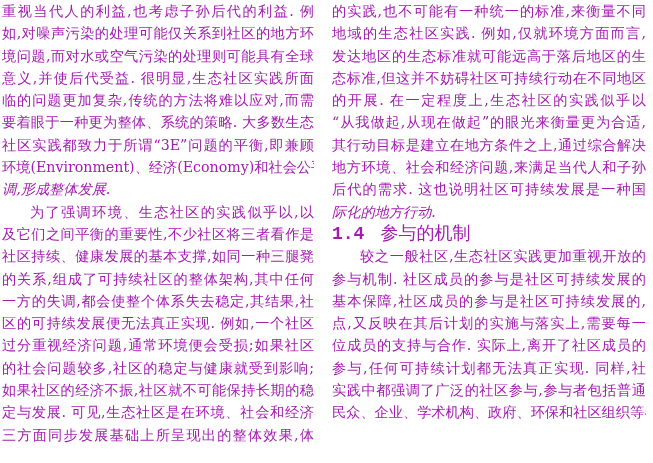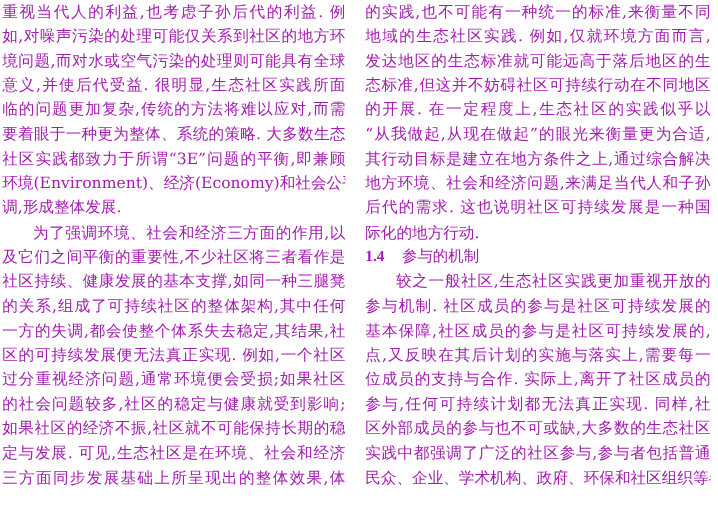--- a/index.html
+++ b/index.html
@@ -11,39 +11,39 @@
     font-family: "DejaVu Serif", "Liberation Serif", serif;
     font-size:14.2px;
     color:#a21caf;
     height:22.3px;
     line-height:22.3px;
     white-space:nowrap;
     text-align:justify;
     text-align-last:justify;
     overflow:hidden;
   }
-  .line.last { text-align-last:left; }
+  .line.last { text-align-last:left;font-style:italic; }
   .line.indent { padding-left:28px; }
-  .line.heading { text-align-last:left; font-family:Liberation Serif, serif; font-size:14px; }
+  .line.heading { text-align-last:left; font-family:Liberation Mono, monospace; font-size:18px; }
   .heading .num { font-weight:bold; margin-right:16px; }
 </style>
 </head>
 <body>
 
 <div class="col col-left">
   <div class="line">重视当代人的利益,也考虑子孙后代的利益. 例</div>
   <div class="line">如,对噪声污染的处理可能仅关系到社区的地方环</div>
   <div class="line">境问题,而对水或空气污染的处理则可能具有全球</div>
   <div class="line">意义,并使后代受益. 很明显,生态社区实践所面</div>
   <div class="line">临的问题更加复杂,传统的方法将难以应对,而需</div>
   <div class="line">要着眼于一种更为整体、系统的策略. 大多数生态</div>
   <div class="line">社区实践都致力于所谓“3E”问题的平衡,即兼顾</div>
   <div class="line">环境(Environment)、经济(Economy)和社会公平</div>
   <div class="line last">调,形成整体发展.</div>
-  <div class="line indent">为了强调环境、社会和经济三方面的作用,以</div>
+  <div class="line indent">为了强调环境、生态社区的实践似乎以,以</div>
   <div class="line">及它们之间平衡的重要性,不少社区将三者看作是</div>
   <div class="line">社区持续、健康发展的基本支撑,如同一种三腿凳</div>
   <div class="line">的关系,组成了可持续社区的整体架构,其中任何</div>
   <div class="line">一方的失调,都会使整个体系失去稳定,其结果,社</div>
   <div class="line">区的可持续发展便无法真正实现. 例如,一个社区</div>
   <div class="line">过分重视经济问题,通常环境便会受损;如果社区</div>
   <div class="line">的社会问题较多,社区的稳定与健康就受到影响;</div>
   <div class="line">如果社区的经济不振,社区就不可能保持长期的稳</div>
   <div class="line">定与发展. 可见,生态社区是在环境、社会和经济</div>
   <div class="line">三方面同步发展基础上所呈现出的整体效果,体</div>
@@ -63,17 +63,16 @@
   <div class="line last">际化的地方行动.</div>
   <div class="line heading">
     <span class="num">1.4</span><span>参与的机制</span>
   </div>
   <div class="line indent">较之一般社区,生态社区实践更加重视开放的</div>
   <div class="line">参与机制. 社区成员的参与是社区可持续发展的</div>
   <div class="line">基本保障,社区成员的参与是社区可持续发展的,</div>
   <div class="line">点,又反映在其后计划的实施与落实上,需要每一</div>
   <div class="line">位成员的支持与合作. 实际上,离开了社区成员的</div>
   <div class="line">参与,任何可持续计划都无法真正实现. 同样,社</div>
-  <div class="line">区外部成员的参与也不可或缺,大多数的生态社区</div>
   <div class="line">实践中都强调了广泛的社区参与,参与者包括普通</div>
   <div class="line">民众、企业、学术机构、政府、环保和社区组织等各</div>
 
 </div>
 
 </body></html>

